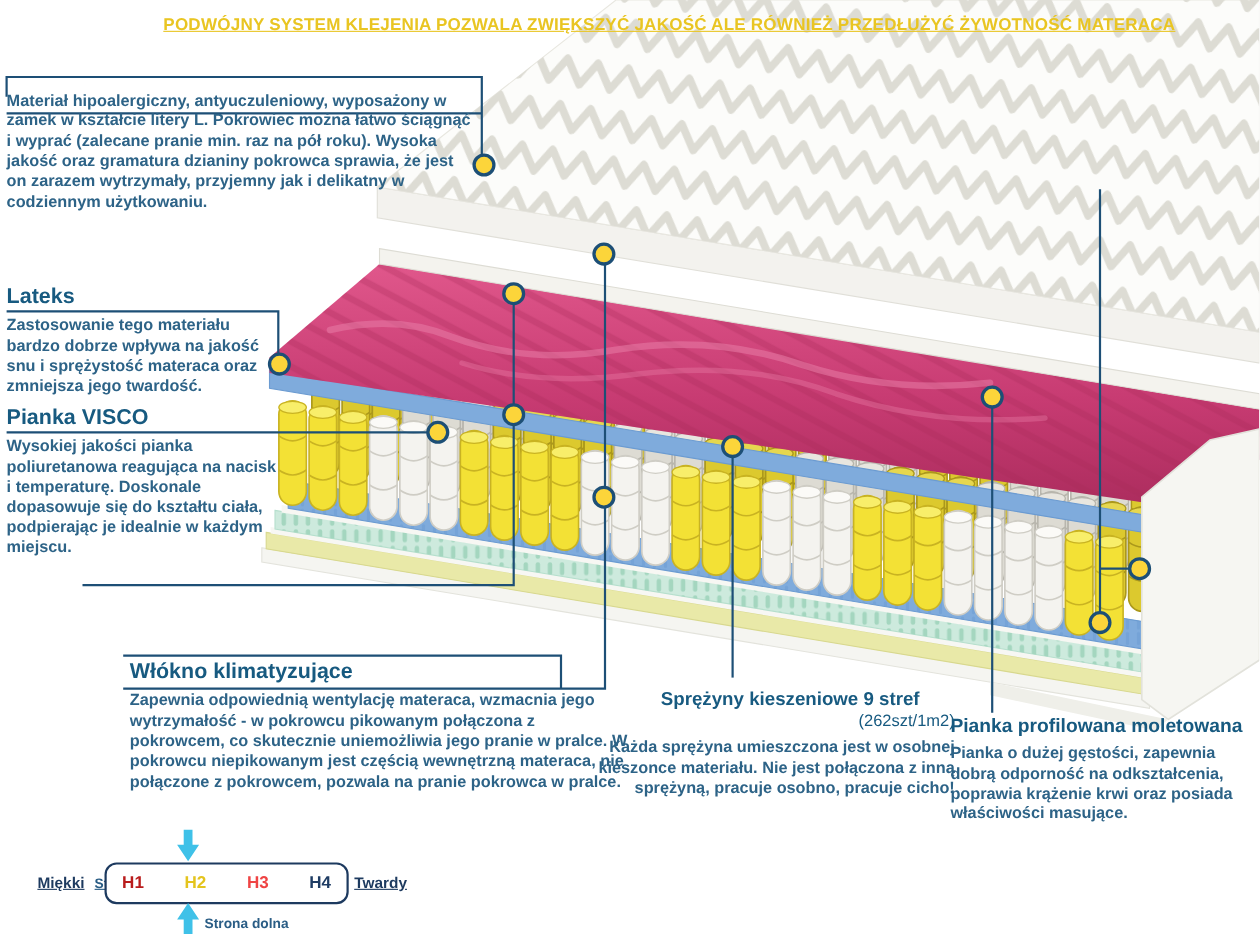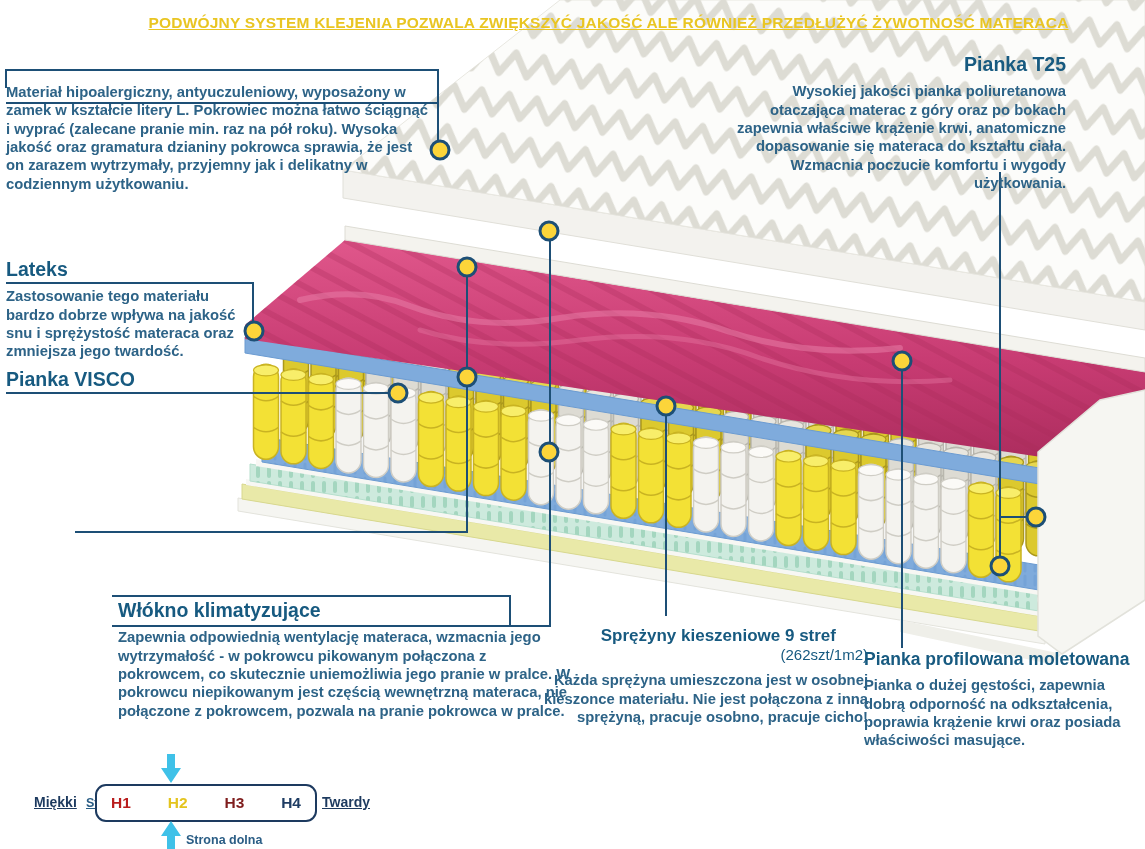--- a/index.html
+++ b/index.html
@@ -480,53 +480,50 @@
     <p>Materiał hipoalergiczny, antyuczuleniowy, wyposażony w zamek w kształcie litery L. Pokrowiec można łatwo ściągnąć i wyprać (zalecane pranie min. raz na pół roku). Wysoka jakość oraz gramatura dzianiny pokrowca sprawia, że jest on zarazem wytrzymały, przyjemny jak i delikatny w codziennym użytkowaniu.</p>
   </div>
 
   <div class="ann" id="ann-lateks" style="left:6px;top:259px;width:238px;">
     <h3>Lateks</h3>
     <p>Zastosowanie tego materiału bardzo dobrze wpływa na jakość snu i sprężystość materaca oraz zmniejsza jego twardość.</p>
   </div>
 
   <div class="ann" id="ann-visco" style="left:6px;top:369px;width:252px;">
     <h3>Pianka VISCO</h3>
+    <p>Wysokiej jakości pianka poliuretanowa reagująca na nacisk i temperaturę. Doskonale dopasowuje się do kształtu ciała, podpierając je idealnie w każdym miejscu.</p>
   </div>
 
 
   <div class="ann" id="ann-wlokno" style="left:118px;top:600px;width:456px;">
     <h3>Włókno klimatyzujące</h3>
     <p>Zapewnia odpowiednią wentylację materaca, wzmacnia jego wytrzymałość - w pokrowcu pikowanym połączona z pokrowcem, co skutecznie uniemożliwia jego pranie w pralce. W pokrowcu niepikowanym jest częścią wewnętrzną materaca, nie połączone z pokrowcem, pozwala na pranie pokrowca w pralce.</p>
   </div>
 
   <div class="ann right-al" id="ann-sprezyny" style="left:538px;top:627px;width:330px;">
     <h3><span>Sprężyny kieszeniowe 9 stref</span><span class="note"> (262szt/1m2)</span></h3>
     <p>Każda sprężyna umieszczona jest w osobnej kieszonce materiału. Nie jest połączona z inną sprężyną, pracuje osobno, pracuje cicho!</p>
   </div>
 
-  <div class="ann right-al" id="ann-t25" style="left:734px;top:54px;width:332px;">
-    <h3>Pianka T25</h3>
-    <p>Wysokiej jakości pianka poliuretanowa otaczająca materac z góry oraz po bokach zapewnia właściwe krążenie krwi, anatomiczne dopasowanie się materaca do kształtu ciała. Wzmacnia poczucie komfortu i wygody użytkowania.</p>
-  </div>
 
   <div class="ann small" id="ann-profilowana" style="left:864px;top:650px;width:266px;">
     <h3>Pianka profilowana moletowana</h3>
     <p>Pianka o dużej gęstości, zapewnia dobrą odporność na odkształcenia, poprawia krążenie krwi oraz posiada właściwości masujące.</p>
   </div>
 
   <div class="scale-label" style="left:86px;top:796px;text-decoration:underline;">Strona górna</div>
   <svg class="arrow" style="left:160px;top:754px;" width="22" height="30" viewBox="0 0 22 30">
     <path d="M7 0 h8 v14 h6 L11 29 L1 14 h6 z" fill="#3fc1e8"></path>
   </svg>
 
   <div class="soft-hard" style="left:34px;top:794px;">Miękki</div>
   <div class="h-box">
     <span class="h-label" style="color: #b91c1c;">H1</span>
     <span class="h-label" style="color: rgb(228, 196, 30);">H2</span>
-    <span class="h-label" style="color: #7f1d1d;">H3</span>
+    <span class="h-label" style="color: #ef4444;">H3</span>
     <span class="h-label" style="color: rgb(30, 60, 99);">H4</span>
   </div>
   <div class="soft-hard" style="left:322px;top:794px;">Twardy</div>
 
   <svg class="arrow" style="left:160px;top:820px;" width="22" height="30" viewBox="0 0 22 30">
     <path d="M11 1 L21 16 h-6 v13 H7 V16 H1 z" fill="#3fc1e8"></path>
   </svg>
   <div class="scale-label" style="left:186px;top:833px;">Strona dolna</div>
 
 </div>

